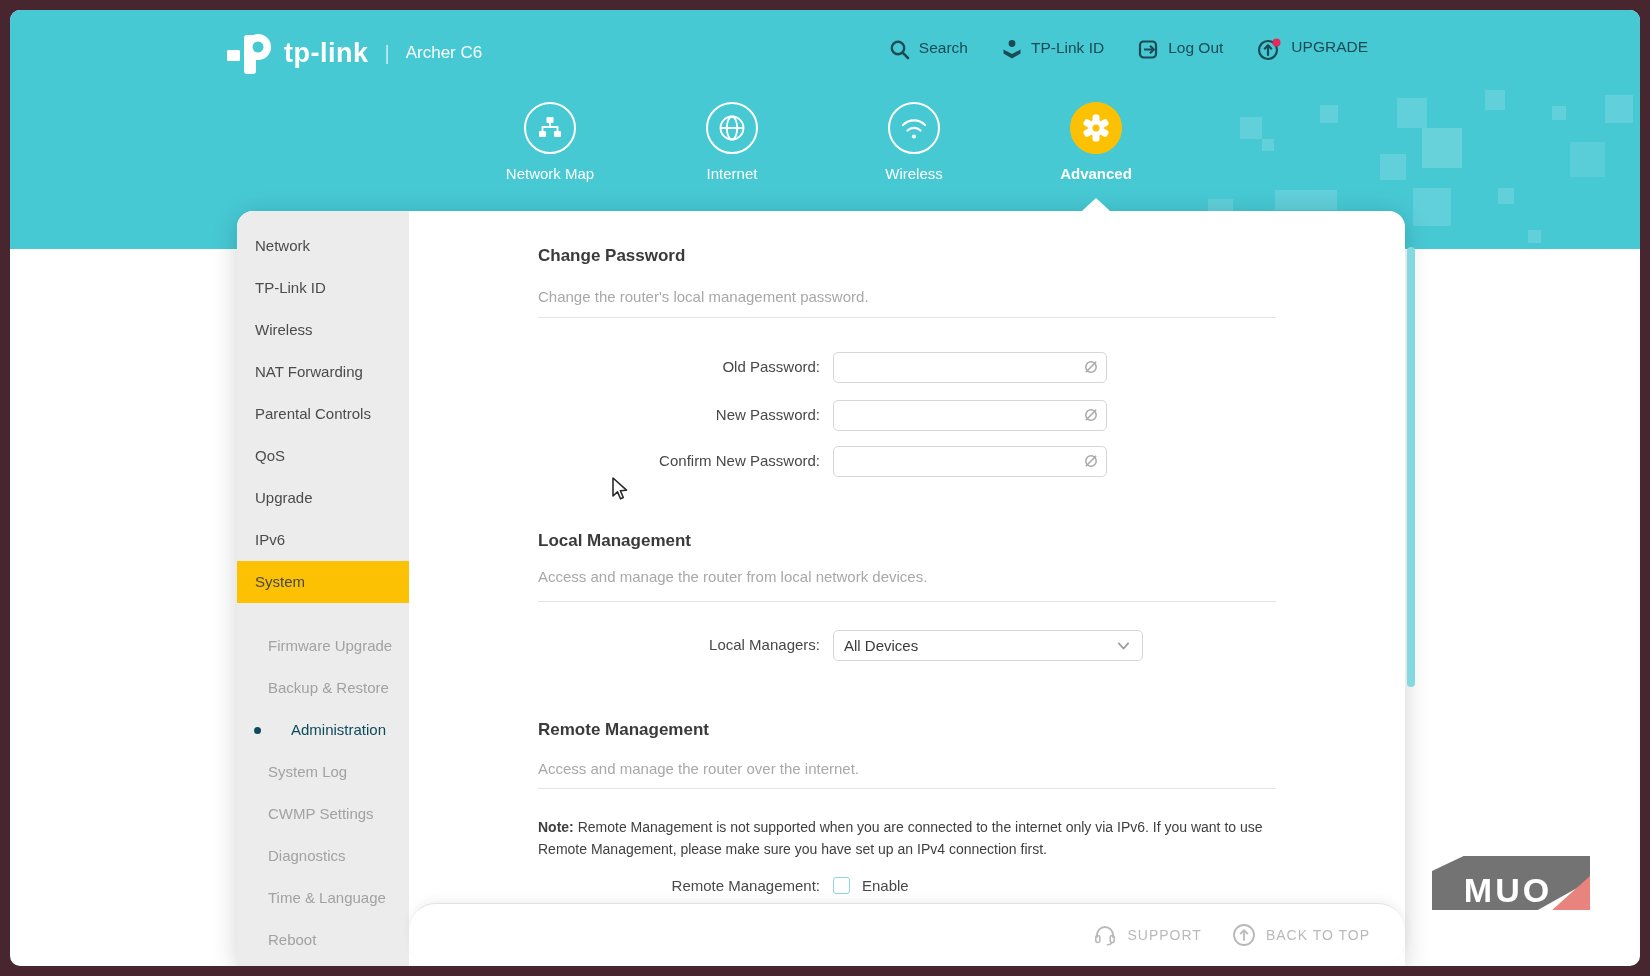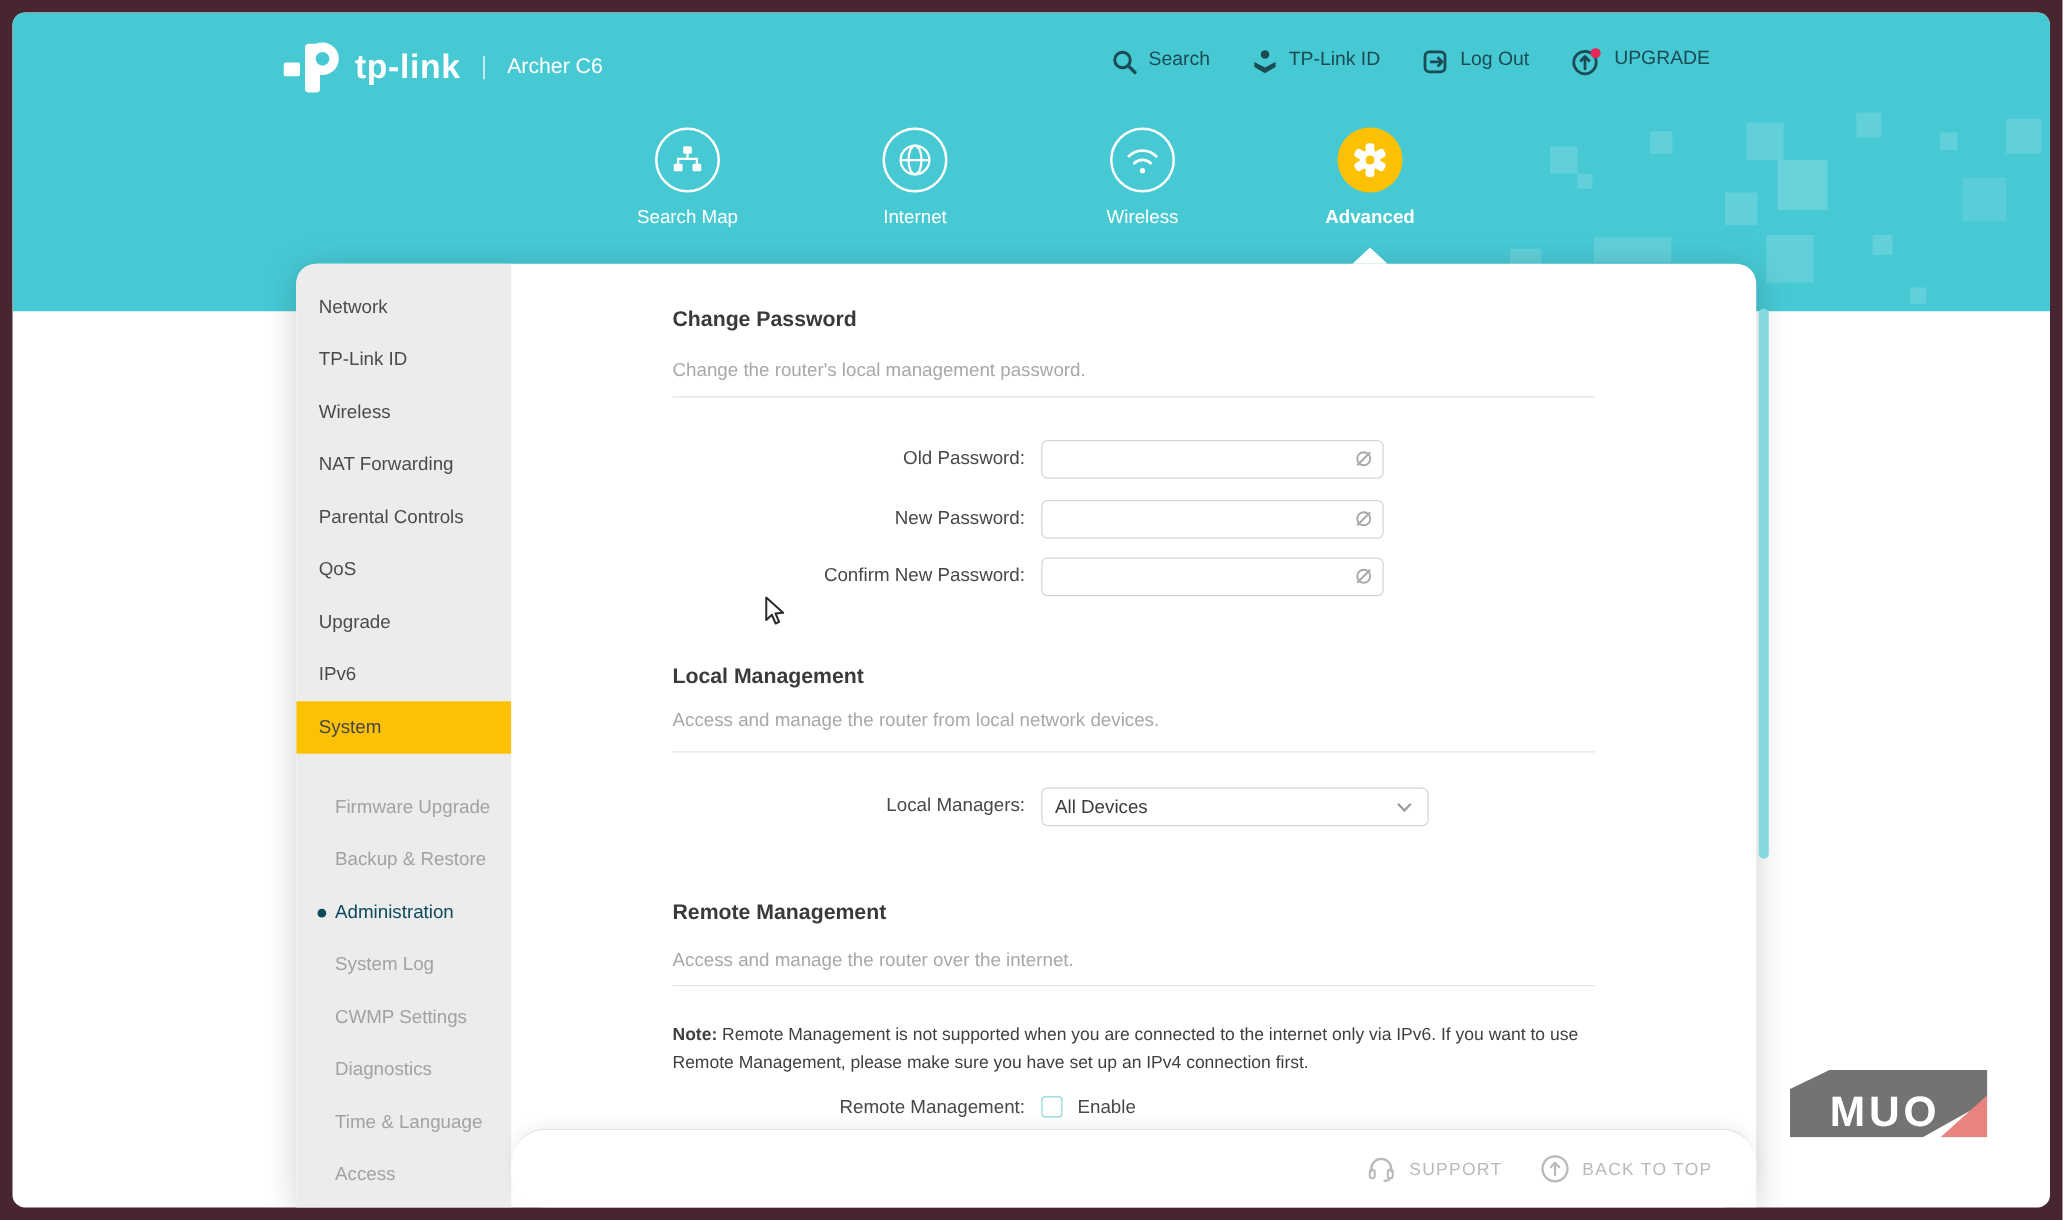--- a/index.html
+++ b/index.html
@@ -38,21 +38,21 @@
   .scrollthumb { position:absolute; left:1170px; top:36px; width:8px; height:440px;
                  border-radius:4px; background:#84d9e0; }
 
   
   .sidebar { position:absolute; left:0; top:0; bottom:0; width:172px; background:#ececec;
              border-radius:16px 0 0 0; overflow:hidden; padding-top:14px; }
   .side-item { height:42px; line-height:42px; padding-left:18px; font-size:15px; color:#4b4b4b; cursor:pointer; }
   .side-item.active { background:#fdc104; color:#474747; }
   .sub-menu { margin-top:22px; }
   .sub-item { position:relative; height:42px; line-height:42px; padding-left:31px; font-size:15px; color:#a2a2a2; cursor:pointer; }
-  .sub-item.active { color:#0c4a5c; }
+  .sub-item.active { color:#0c4a5c;text-align:center; }
   .sub-item .bullet { position:absolute; left:17px; top:18px; width:7px; height:7px; border-radius:50%; background:#0c4a5c; }
 
   
   .content { position:absolute; left:301px; top:0; width:738px; height:100%; }
   .h-sec { position:absolute; font-size:17px; font-weight:bold; color:#3a3a3a; }
   .d-sec { position:absolute; font-size:15px; color:#a8a8a8; }
   .divider { position:absolute; width:738px; height:1px; background:#e4e4e4; }
 
   .form-row { position:absolute; left:0; width:738px; height:31px; }
   .form-label { position:absolute; right:456px; top:6px; width:282px; text-align:right; font-size:15px; color:#484848; white-space:nowrap; }
@@ -161,21 +161,21 @@
     <div class="tabs">
       <div class="tab" style="left:247px">
         <div class="circ">
           <svg width="28" height="28" viewBox="0 0 28 28">
             <rect x="10.5" y="3" width="7" height="6" rx="1.2" fill="#fff"></rect>
             <rect x="3" y="17" width="7" height="6" rx="1.2" fill="#fff"></rect>
             <rect x="18" y="17" width="7" height="6" rx="1.2" fill="#fff"></rect>
             <path d="M14 9 V13 M6.5 17 V13 H21.5 V17" fill="none" stroke="#fff" stroke-width="1.8"></path>
           </svg>
         </div>
-        <div class="lbl">Search Map</div>
+        <div class="lbl">Network Map</div>
       </div>
       <div class="tab" style="left:429px">
         <div class="circ">
           <svg width="30" height="30" viewBox="0 0 30 30">
             <circle cx="15" cy="15" r="11.5" fill="none" stroke="#fff" stroke-width="1.8"></circle>
             <ellipse cx="15" cy="15" rx="5.2" ry="11.5" fill="none" stroke="#fff" stroke-width="1.8"></ellipse>
             <line x1="3.5" y1="15" x2="26.5" y2="15" stroke="#fff" stroke-width="1.8"></line>
           </svg>
         </div>
         <div class="lbl">Internet</div>
@@ -224,21 +224,21 @@
           <div class="side-item active">System</div>
         </div>
       <div class="sub-menu">
           <div class="sub-item">Firmware Upgrade</div>
           <div class="sub-item">Backup &amp; Restore</div>
           <div class="sub-item active"><span class="bullet"></span>Administration</div>
           <div class="sub-item">System Log</div>
           <div class="sub-item">CWMP Settings</div>
           <div class="sub-item">Diagnostics</div>
           <div class="sub-item">Time &amp; Language</div>
-          <div class="sub-item">Access</div>
+          <div class="sub-item">Reboot</div>
         </div>
     </div>
 
     <div class="content">
 
       <div class="h-sec" style="top:35px">Change Password</div>
       <div class="d-sec" style="top:77px">Change the router's local management password.</div>
       <div class="divider" style="top:106px"></div>
       <div id="pw-form">
           <div class="form-row" style="top: 141px;">

